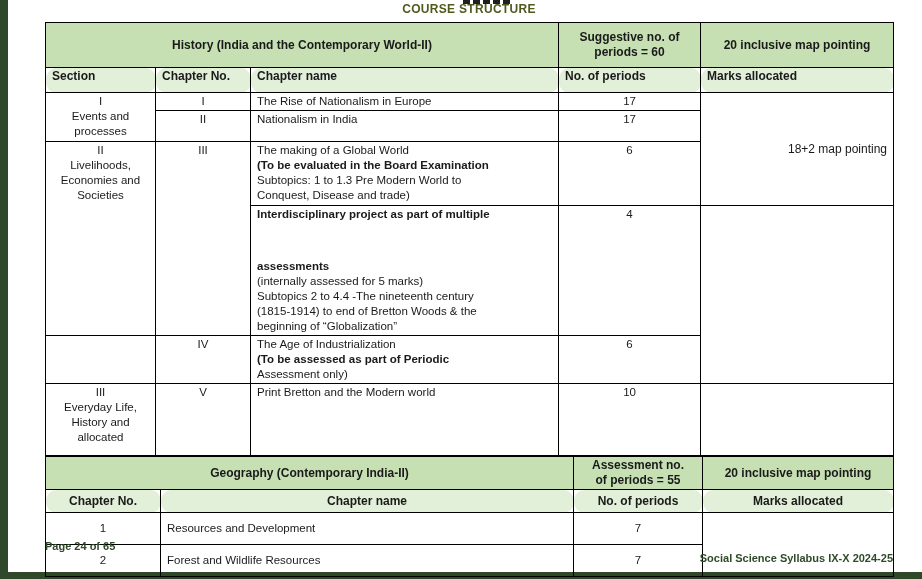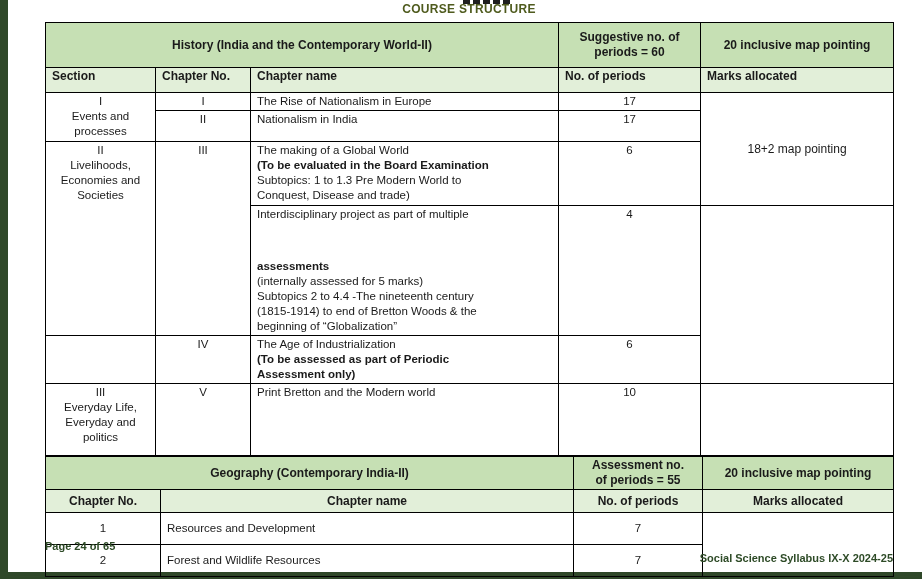--- a/index.html
+++ b/index.html
@@ -27,24 +27,24 @@
   .tables{position:absolute;left:45px;top:22px;width:848px;}
   table{border-collapse:collapse;table-layout:fixed;width:848px;}
   td{
     border:1px solid #000;font-size:11.5px;line-height:15px;
     padding:1px 6px;vertical-align:top;overflow:hidden;
   }
   tr.hdr td{
     background:var(--header_green);font-weight:bold;text-align:center;
     vertical-align:middle;font-size:12px;
   }
-  tr.sub td{background:var(--subheader_green);font-weight:bold;font-size:12px;}
+  tr.sub td{background:var(--subheader_green);font-weight:bold;font-size:12px;border-radius:11px;}
   tr.sub.centered td{text-align:center;}
   td.center{text-align:center;}
-  td.marks-note{text-align:center;vertical-align:middle;font-size:12px;}
+  td.marks-note{text-align:right;vertical-align:middle;font-size:12px;}
   .geo-table td{vertical-align:middle;}
   .footer-left{
     position:absolute;left:45px;top:540px;font-size:11px;font-weight:bold;
     color:var(--footer_green);
   }
   .footer-right{
     position:absolute;right:29px;top:552px;font-size:11px;font-weight:bold;
     color:var(--footer_green);
   }
 </style>
@@ -110,46 +110,46 @@
         <td>
             <div>The making of a Global World</div>
             <div style="font-weight: bold;">(To be evaluated in the Board Examination</div>
             <div>Subtopics: 1 to 1.3 Pre Modern World to</div>
             <div>Conquest, Disease and trade)</div>
           </td>
         <td class="center">6</td>
       </tr>
       <tr style="height:98px">
         <td>
-            <div style="font-weight: normal;">Interdisciplinary project as part of multiple</div>
+            <div style="font-weight: bold;">Interdisciplinary project as part of multiple</div>
             <div style="font-weight: bold; margin-top: 37px;">assessments</div>
             <div>(internally assessed for 5 marks)</div>
             <div>Subtopics 2 to 4.4 -The nineteenth century</div>
             <div>(1815-1914) to end of Bretton Woods &amp; the</div>
             <div>beginning of “Globalization”</div>
           </td>
         <td class="center">4</td>
         <td rowspan="2"></td>
       </tr>
       <tr style="height:43px">
         <td></td>
         <td class="center">IV</td>
         <td>
             <div>The Age of Industrialization</div>
             <div style="font-weight: bold;">(To be assessed as part of Periodic</div>
-            <div style="font-weight: bold;">Assessment only)</div>
+            <div style="font-weight: normal;">Assessment only)</div>
           </td>
         <td class="center">6</td>
       </tr>
       <tr style="height:72px">
         <td class="center">
             <div>III</div>
             <div>Everyday Life,</div>
-            <div>Everyday and</div>
-            <div>politics</div>
+            <div>History and</div>
+            <div>allocated</div>
           </td>
         <td class="center">V</td>
         <td>Print Bretton and the Modern world</td>
         <td class="center">10</td>
         <td></td>
       </tr>
     </tbody>
   </table>
 
   <table class="geo-table">

